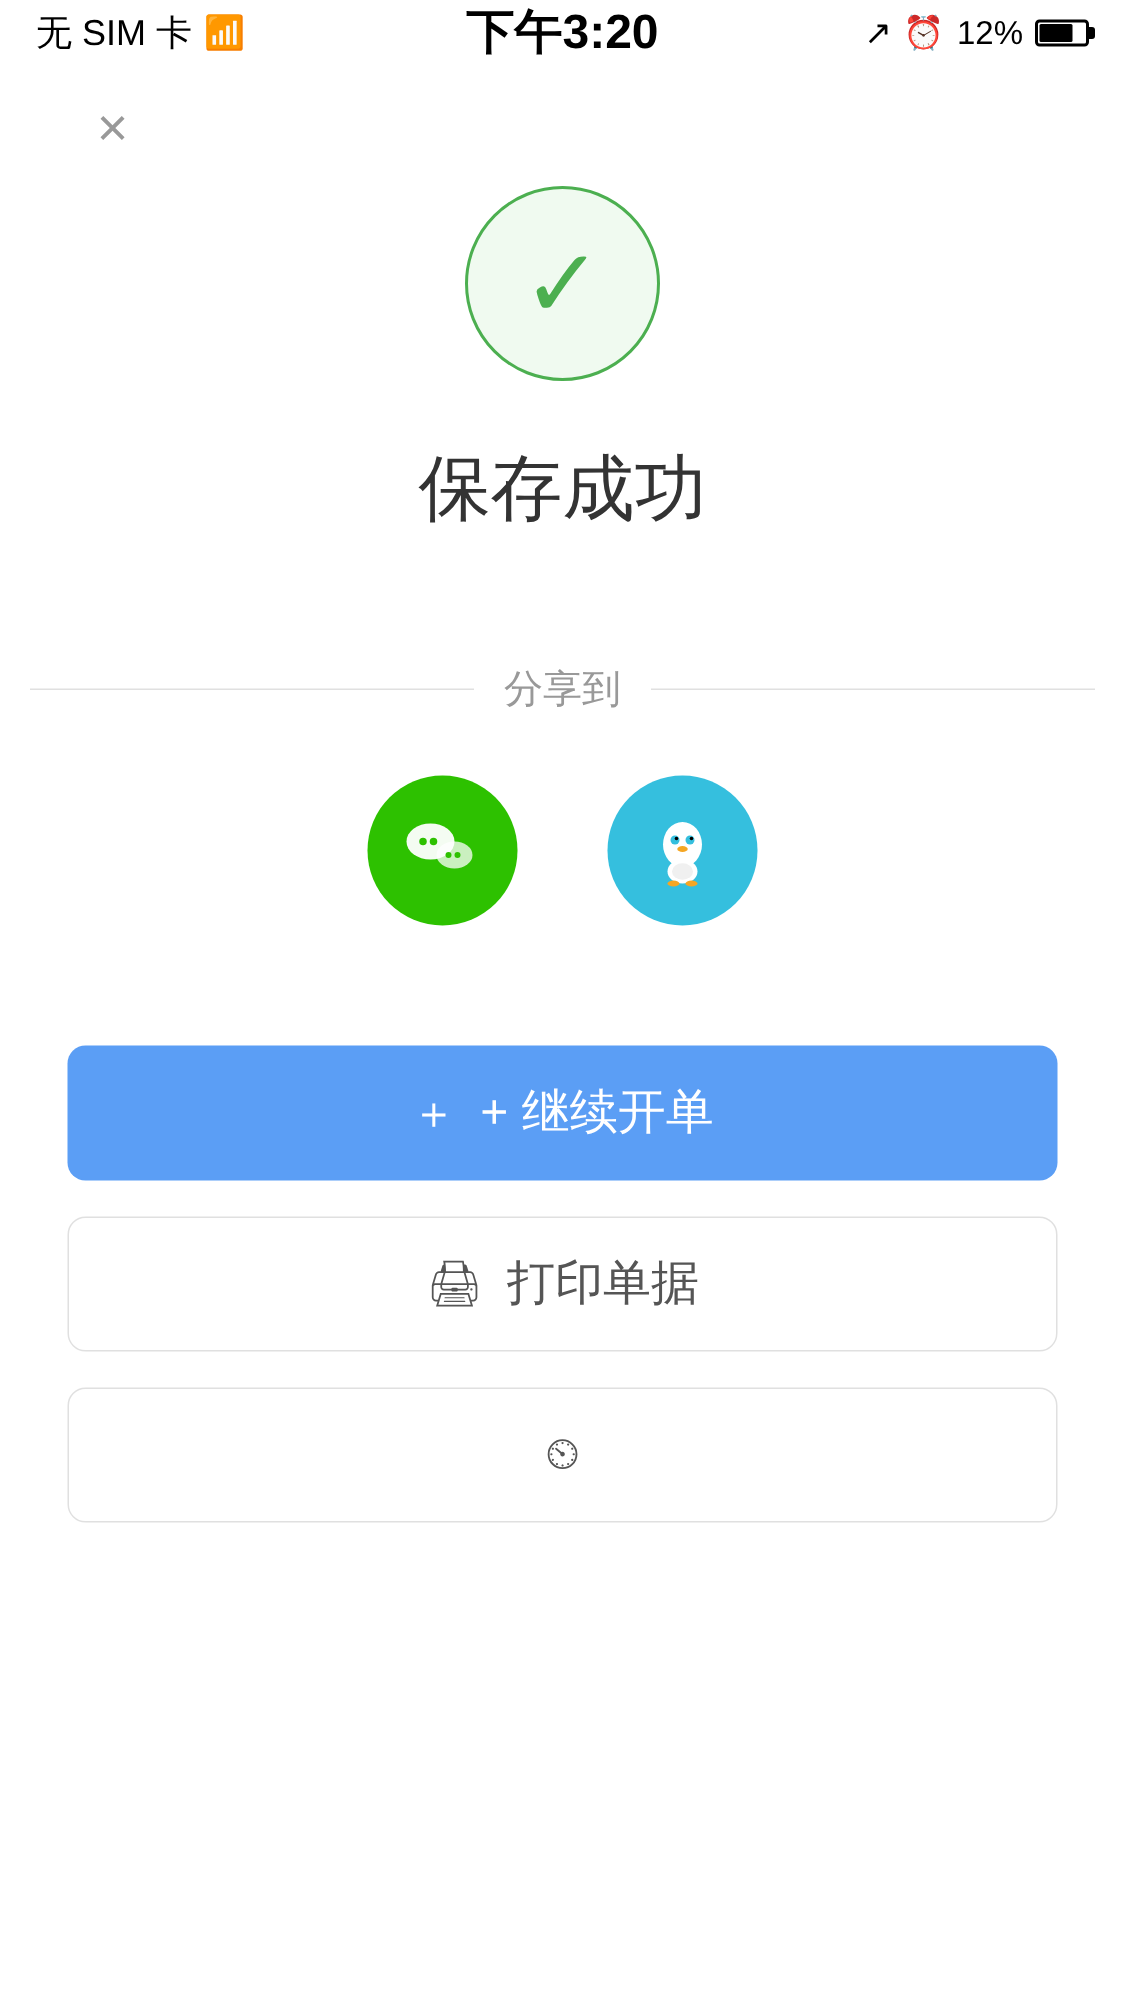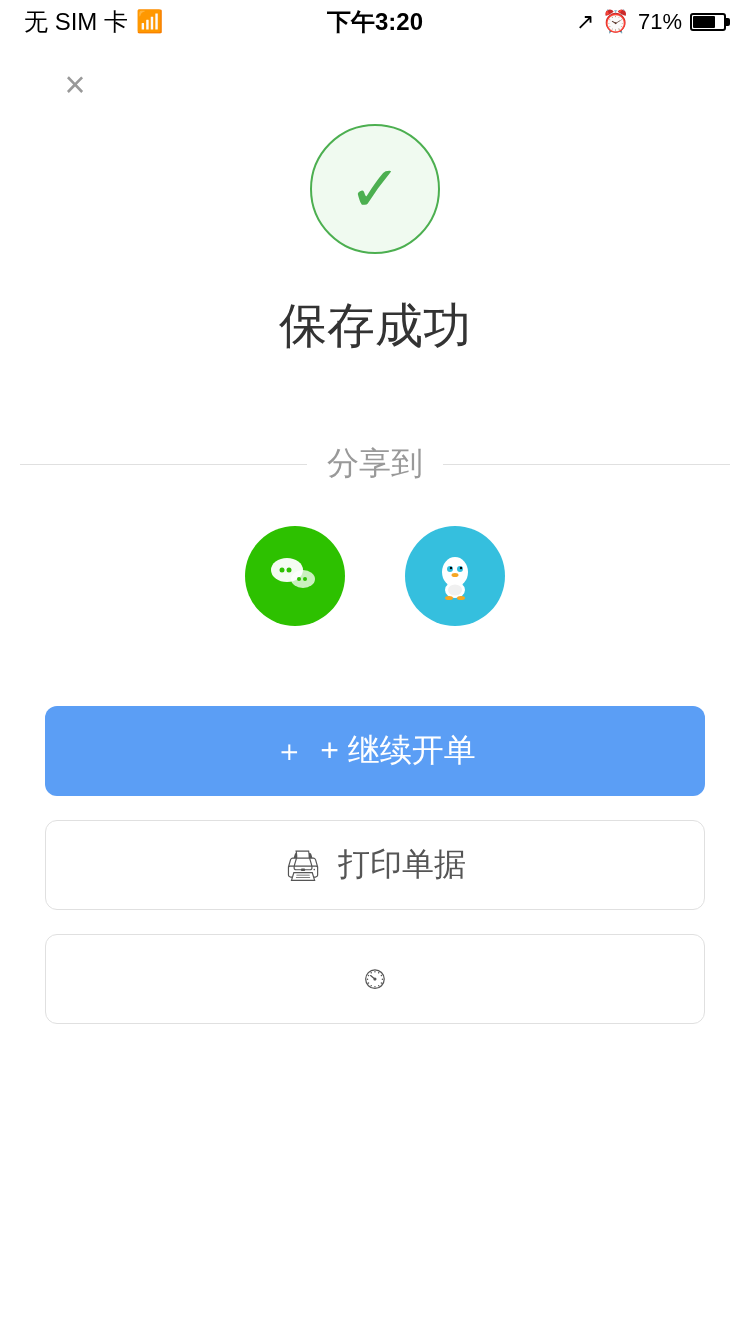--- a/index.html
+++ b/index.html
@@ -23,21 +23,21 @@
     }
     .status-left {
       display: flex;
       align-items: center;
       gap: 8px;
       font-size: 24px;
       font-weight: 500;
       color: #000;
     }
     .status-center {
-      font-size: 24px;
+      font-size: 32px;
       font-weight: 600;
       color: #000;
       position: absolute;
       left: 50%;
       transform: translateX(-50%);
     }
     .status-right {
       display: flex;
       align-items: center;
       gap: 8px;
@@ -144,21 +144,21 @@
       align-items: center;
       margin-bottom: 40px;
     }
     .divider-line {
       flex: 1;
       height: 1px;
       background: #e0e0e0;
       margin: 0 20px;
     }
     .share-label {
-      font-size: 32px;
+      font-size: 26px;
       color: #999;
       white-space: nowrap;
     }
     .share-icons {
       display: flex;
       gap: 60px;
       align-items: center;
     }
     .share-icon-btn {
       width: 100px;
@@ -214,21 +214,21 @@
 
 <div class="status-bar">
   <div class="status-left">
     <span>无 SIM 卡</span>
     <span class="wifi-icon">📶</span>
   </div>
   <div class="status-center">下午3:20</div>
   <div class="status-right">
     <span>↗</span>
     <span>⏰</span>
-    <span>71%</span>
+    <span>12%</span>
     <span class="battery-bar">
       <span class="battery-fill"></span>
     </span>
   </div>
 </div>
 
 <div class="close-btn">
   <span>×</span>
 </div>
 

